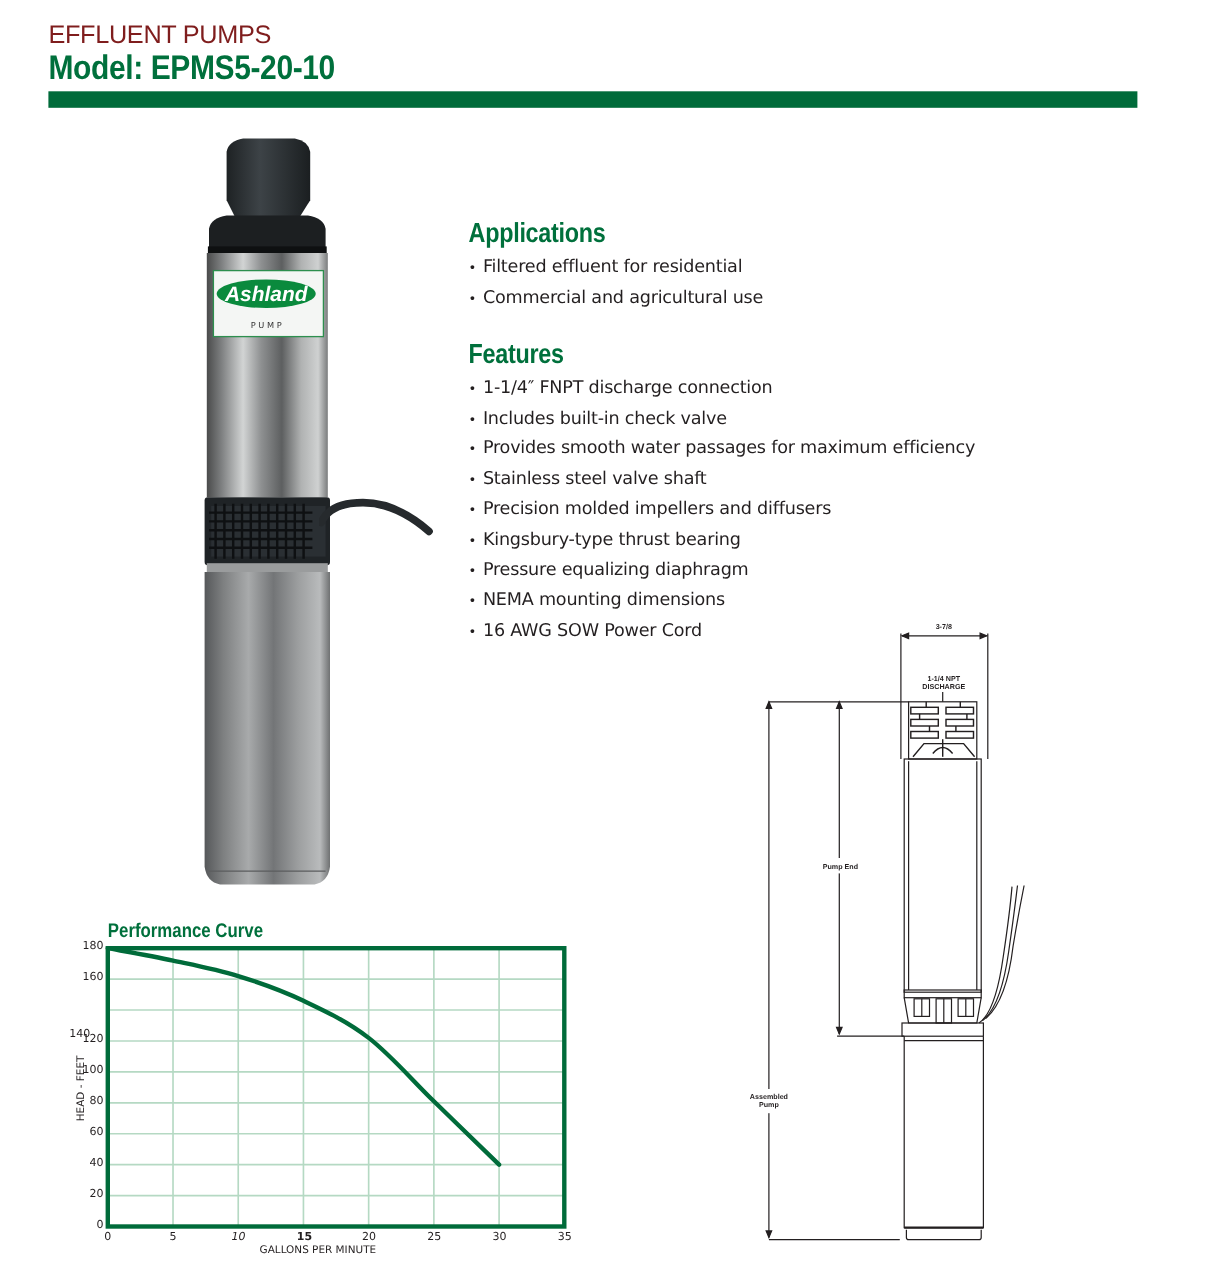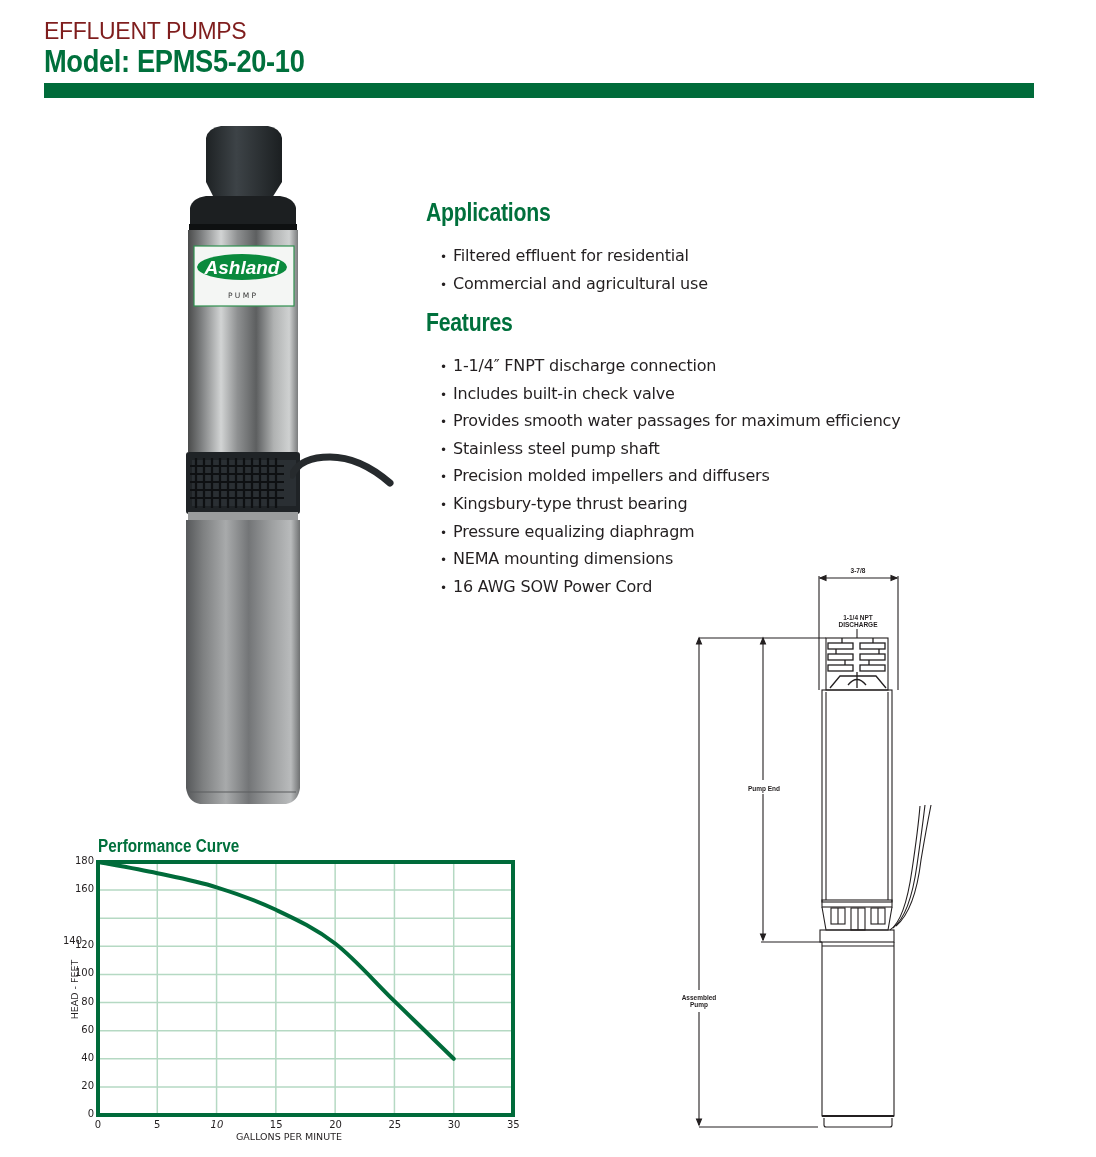--- a/index.html
+++ b/index.html
@@ -2,21 +2,21 @@
 <html><head>
 <meta charset="utf-8">
 <style>
   html, body { margin:0; padding:0; background:#ffffff; }
   body { width:1096px; height:1157px; position:relative; overflow:hidden; font-family:"DejaVu Sans", sans-serif; color:#231f20; }
   .abs { position:absolute; }
   .subtitle { left:44px; top:18px; font-size:23px; font-family:"Liberation Sans", sans-serif; color:#7f1d1d; letter-spacing:-0.3px; }
   .model { left:44px; top:44px; font-size:31px; font-weight:bold; font-family:"Liberation Sans", sans-serif; color:#00703c; transform:scaleX(0.88); transform-origin:left top; letter-spacing:-0.4px; }
   .green-bar { left:44px; top:83px; width:990px; height:15px; background:#006b3a; }
   .section-head { font-family:"Liberation Sans", sans-serif; font-weight:bold; font-size:25px; color:#00703c; transform:scaleX(0.85); transform-origin:left top; letter-spacing:-0.3px; }
-  .bullets { list-style:none; margin:14px; padding:0; }
+  .bullets { list-style:none; margin:0; padding:0; }
   .bullets li { font-family:"DejaVu Sans", sans-serif; font-size:16px; color:#231f20; height:27.6px; line-height:27.6px; white-space:nowrap; letter-spacing:-0.2px; }
   .bullets li .dot { display:inline-block; width:13px; color:#231f20; font-size:12px; }
   .chart-title { font-family:"Liberation Sans", sans-serif; font-weight:bold; font-size:18px; color:#00703c; transform:scaleX(0.85); transform-origin:left top; }
   .tick { font-family:"DejaVu Sans", sans-serif; font-size:10px; color:#231f20; position:absolute; }
   .axis-label { font-family:"DejaVu Sans", sans-serif; font-size:9.5px; color:#231f20; position:absolute; white-space:nowrap; }
   .diag-label { font-family:"Liberation Sans", sans-serif; font-size:6.5px; color:#231f20; font-weight:bold; position:absolute; text-align:center; line-height:7px; }
 </style>
 </head>
 <body>
 
@@ -104,21 +104,21 @@
 <ul class="abs bullets" style="left:426px; top:228px;">
   <li><span class="dot">•</span><span>Filtered effluent for residential</span></li>
   <li><span class="dot">•</span><span>Commercial and agricultural use</span></li>
 </ul>
 
 <div class="abs section-head" style="left:426px; top:308px;">Features</div>
 <ul class="abs bullets" style="left:426px; top:338px;">
   <li><span class="dot">•</span><span>1-1/4″ FNPT discharge connection</span></li>
   <li><span class="dot">•</span><span>Includes built-in check valve</span></li>
   <li><span class="dot">•</span><span>Provides smooth water passages for maximum efficiency</span></li>
-  <li><span class="dot">•</span><span>Stainless steel pump shaft</span></li>
+  <li><span class="dot">•</span><span>Stainless steel valve shaft</span></li>
   <li><span class="dot">•</span><span>Precision molded impellers and diffusers</span></li>
   <li><span class="dot">•</span><span>Kingsbury-type thrust bearing</span></li>
   <li><span class="dot">•</span><span>Pressure equalizing diaphragm</span></li>
   <li><span class="dot">•</span><span>NEMA mounting dimensions</span></li>
   <li><span class="dot">•</span><span>16 AWG SOW Power Cord</span></li>
 </ul>
 
 <div class="abs chart-title" style="left:98px; top:836px;">Performance Curve</div>
 <div class="abs" style="left:0; top:0; width:1px; height:1px;">
   <svg class="abs" style="left:0; top:0;" width="540" height="1157" viewBox="0 0 540 1157" id="chart-svg">
@@ -156,21 +156,21 @@
     <div class="tick" style="left: 64px; top: 967.444px; width: 30px; text-align: right;">100</div>
     <div class="tick" style="left: 64px; top: 939.333px; width: 30px; text-align: right;">120</div>
     <div class="tick" style="left: 52px; top: 911.222px; width: 30px; text-align: right; margin-top: 24px;">140</div>
     <div class="tick" style="left: 64px; top: 883.111px; width: 30px; text-align: right;">160</div>
     <div class="tick" style="left: 64px; top: 855px; width: 30px; text-align: right;">180</div>
   </div>
 <div id="x-ticks">
     <div class="tick" style="left: 92px; top: 1119px; width: 12px; text-align: center;">0</div>
     <div class="tick" style="left: 151.286px; top: 1119px; width: 12px; text-align: center;">5</div>
     <div class="tick" style="left: 210.571px; top: 1119px; width: 12px; text-align: center; font-style: italic;">10</div>
-    <div class="tick" style="left: 269.857px; top: 1119px; width: 12px; text-align: left;">15</div>
+    <div class="tick" style="left: 269.857px; top: 1119px; width: 12px; text-align: left; font-weight: bold;">15</div>
     <div class="tick" style="left: 329.143px; top: 1119px; width: 12px; text-align: center;">20</div>
     <div class="tick" style="left: 388.429px; top: 1119px; width: 12px; text-align: left;">25</div>
     <div class="tick" style="left: 447.714px; top: 1119px; width: 12px; text-align: center;">30</div>
     <div class="tick" style="left: 507px; top: 1119px; width: 12px; text-align: center;">35</div>
   </div>
 <div class="axis-label" style="left:236px; top:1131px;text-align:center;">GALLONS PER MINUTE</div>
 <div class="axis-label" style="left:42px; top:984px; transform:rotate(-90deg); transform-origin:center; width:64px; text-align:center;">HEAD - FEET</div>
 
 <div class="abs" style="left:680px; top:560px; width:260px; height:580px;">
   <svg width="260" height="580" viewBox="680 560 260 580">

